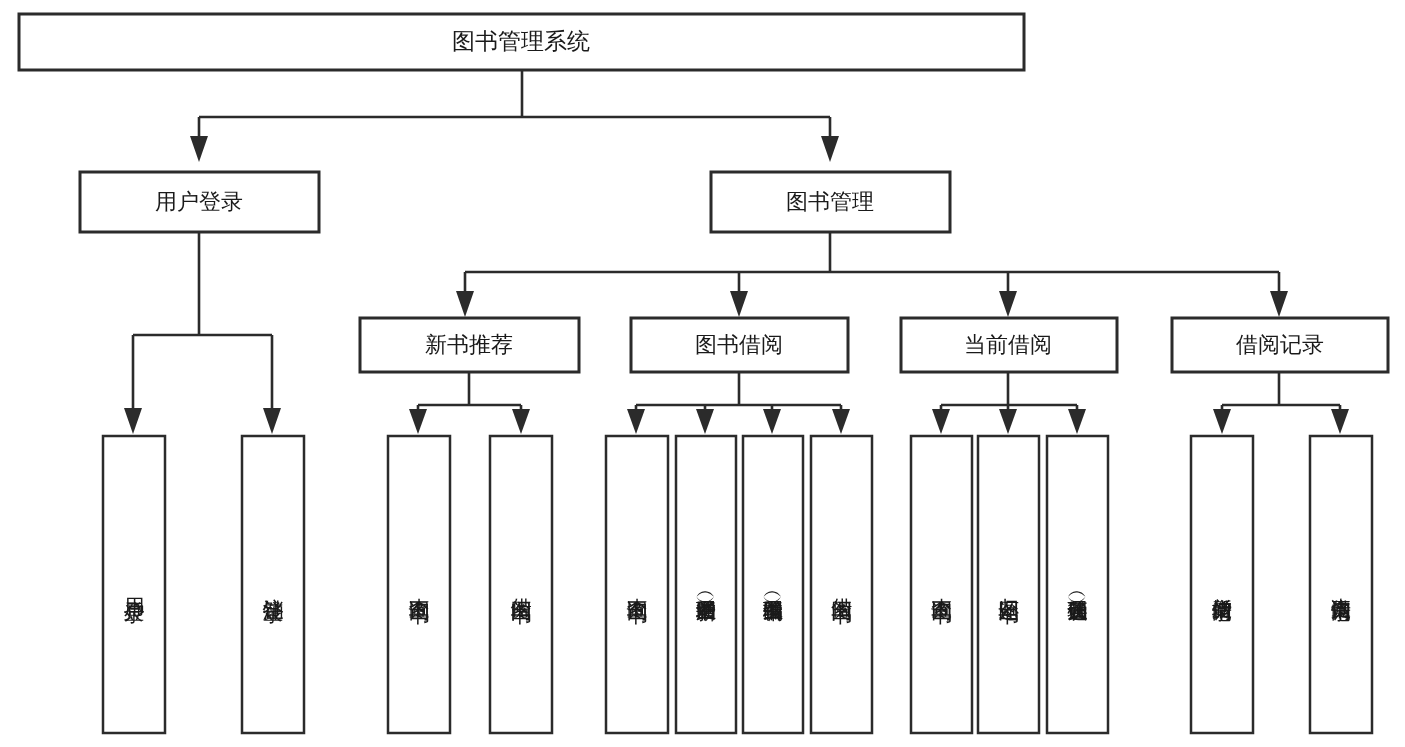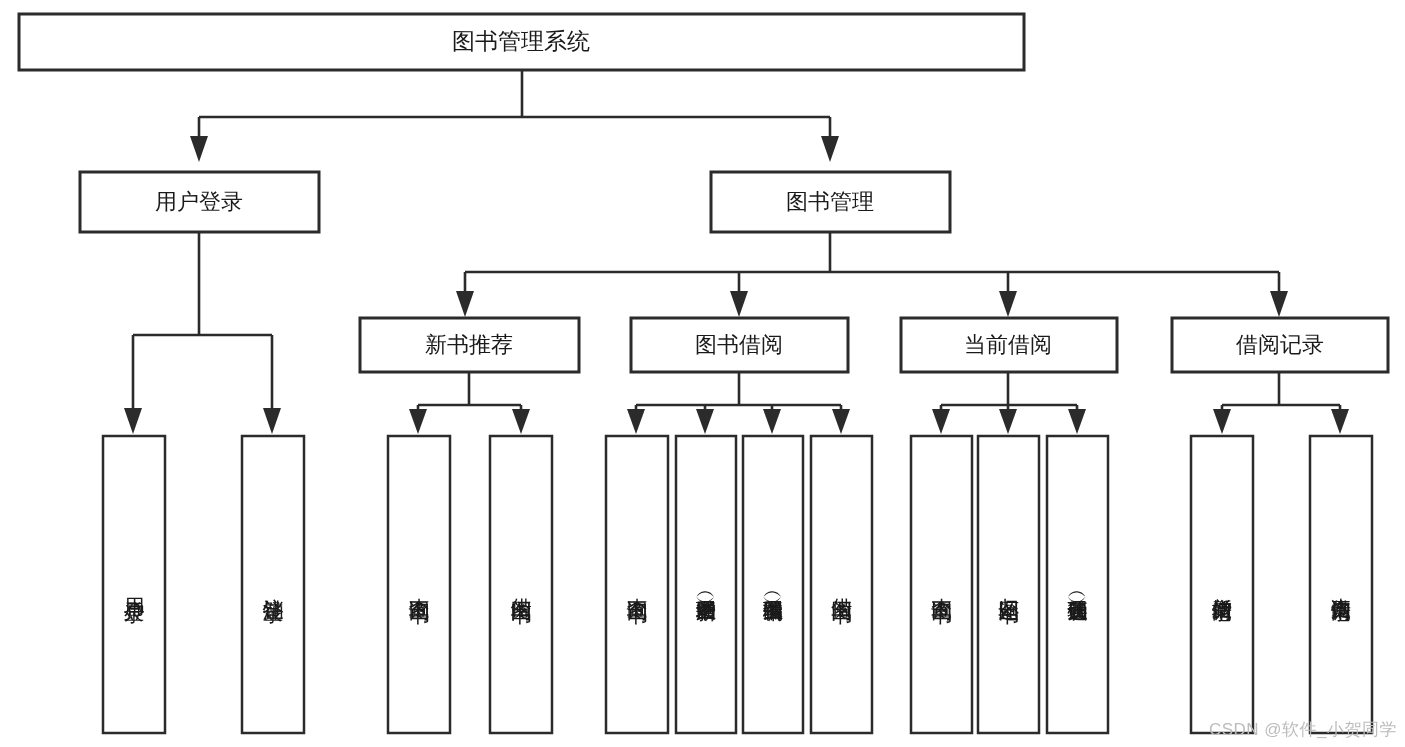--- a/index.html
+++ b/index.html
@@ -212,14 +212,13 @@
   <div class="vlabel" style="left:606px; top:436px; width:62px; height:297px;">查询图书</div>
   <div class="vlabel" style="left:676px; top:436px; width:60px; height:297px; font-size:20px; letter-spacing:0px;">新增图书（管理员）</div>
   <div class="vlabel" style="left:743px; top:436px; width:60px; height:297px; font-size:20px; letter-spacing:0px;">编辑图书（管理员）</div>
   <div class="vlabel" style="left:811px; top:436px; width:61px; height:297px;">借阅图书</div>
   <div class="vlabel" style="left:911px; top:436px; width:61px; height:297px;">查询图书</div>
   <div class="vlabel" style="left:978px; top:436px; width:61px; height:297px;">归还图书</div>
   <div class="vlabel" style="left:1047px; top:436px; width:61px; height:297px; font-size:20px; letter-spacing:0px;">确认归还（管理员）</div>
   <div class="vlabel" style="left:1191px; top:436px; width:62px; height:297px; font-size:20px; letter-spacing:1px;">新增借阅记录</div>
   <div class="vlabel" style="left:1310px; top:436px; width:62px; height:297px; font-size:20px; letter-spacing:1px;">查询借阅记录</div>
 
-  <div class="watermark">CSDN @软件_小贺同学</div>
 </div>
 
 </body></html>

